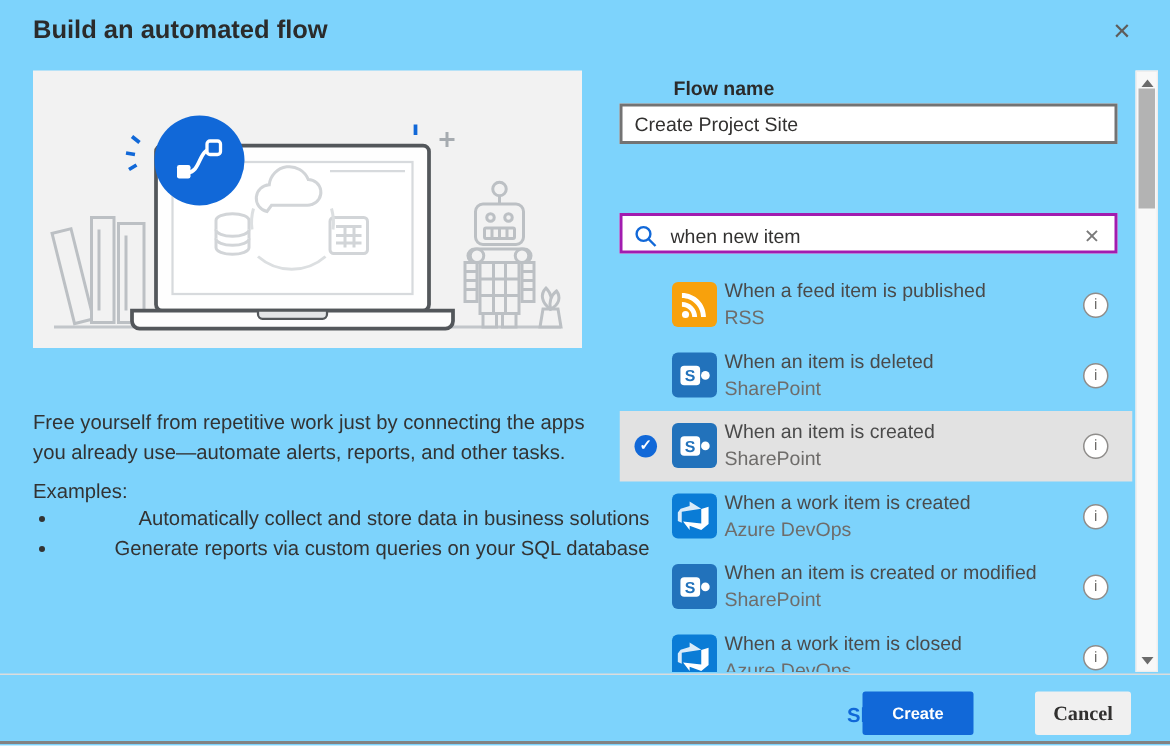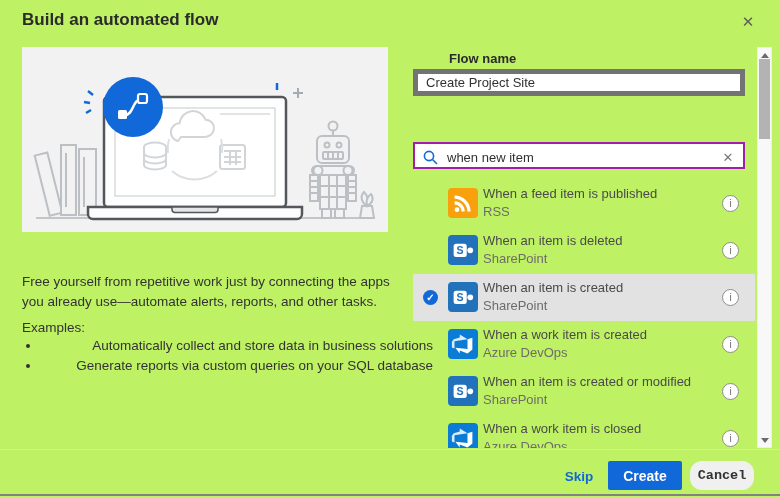--- a/index.html
+++ b/index.html
@@ -1,32 +1,32 @@
 <!DOCTYPE html>
 <html><head>
 <meta charset="utf-8">
 <style>
   html,body{margin:0;padding:0;background:#fff;}
   body{font-family:"Liberation Sans",sans-serif;color:#323130;}
-  .stage{position:relative;width:780px;height:497px;background:#bef264;overflow:hidden;}
+  .stage{position:relative;width:780px;height:497px;background:#7dd3fc;overflow:hidden;}
 
   .dlg-title{position:absolute;left:22px;top:10px;font-size:17px;font-weight:700;color:#2b2b2b;}
   .close-btn{position:absolute;left:736px;top:10px;width:24px;height:24px;border:none;background:none;
     font-size:15px;color:#5f5d5b;cursor:pointer;line-height:24px;text-align:center;padding:0;}
 
   
   .illus{position:absolute;left:22px;top:47px;width:366px;height:185px;background:#f2f2f2;}
   .desc{position:absolute;left:22px;top:272px;width:386px;font-size:13.5px;line-height:20px;color:#333;}
   .examples-label{position:absolute;left:22px;top:320px;font-size:13.5px;color:#333;}
   .examples{position:absolute;left:22px;top:336px;width:392px;margin:0;padding:0 0 0 19px;}
   .examples li{font-size:13.5px;line-height:20px;color:#333;text-align:right;}
   .fld-label{position:absolute;left:413px;font-size:13px;font-weight:700;color:#2b2b2b;padding-left:36px;}
   .lbl-flowname{top:51px;}
   .txt-input{position:absolute;left:413px;width:332px;height:27px;box-sizing:border-box;
-    border:5px solid #737373;background:#fff;font-family:"Liberation Sans",sans-serif;
+    border:2px solid #737373;background:#fff;font-family:"Liberation Sans",sans-serif;
     font-size:13px;color:#323130;padding:0 8px;outline:none;}
   .inp-flowname{top:69px;}
   .lbl-trigger{top:119px;}
   .req{color:#a4262c;font-weight:700;margin-left:3px;}
   .info-ic{display:inline-block;width:15px;height:15px;border:1px solid #8f8d8b;border-radius:50%;
     color:#6d6b69;font-size:10px;font-weight:400;line-height:15px;text-align:center;font-style:normal;
     vertical-align:-3px;background:#fff;cursor:pointer;}
   .lbl-trigger .info-ic{margin-left:8px;}
 
   .searchbox{position:absolute;left:413px;top:142px;width:332px;height:27px;box-sizing:border-box;
@@ -62,24 +62,24 @@
   .sbar .dn{bottom:0;}
   .sbar .up::after{content:"";position:absolute;left:3px;top:5px;border-left:4px solid transparent;
     border-right:4px solid transparent;border-bottom:5px solid #6b6b6b;}
   .sbar .dn::after{content:"";position:absolute;left:3px;top:4px;border-left:4px solid transparent;
     border-right:4px solid transparent;border-top:5px solid #6b6b6b;}
   .sbar .thumb{position:absolute;left:1px;top:11px;width:11px;height:80px;background:#b3b3b3;cursor:grab;}
 
   
   .skip-link{position:absolute;left:556px;top:462px;width:46px;height:28px;border:none;background:none;
     color:#1168d8;font-size:13.5px;font-weight:700;cursor:pointer;font-family:"Liberation Sans",sans-serif;}
-  .create-btn{position:absolute;left:608px;top:461px;width:74px;height:29px;border:none;border-radius:2px;
-    background:#1168d8;color:#fff;font-size:14px;font-weight:700;cursor:pointer;font-family:"Liberation Sans",sans-serif;}
-  .cancel-btn{position:absolute;left:690px;top:461px;width:64px;height:29px;border:none;border-radius:12px;
-    background:#f0f0f0;color:#323130;font-size:13.5px;font-weight:700;cursor:pointer;font-family:Liberation Mono, monospace;}
+  .create-btn{position:absolute;left:575px;top:461px;width:74px;height:29px;border:none;border-radius:2px;
+    background:#1168d8;color:#fff;font-size:11px;font-weight:700;cursor:pointer;font-family:"Liberation Sans",sans-serif;}
+  .cancel-btn{position:absolute;left:690px;top:461px;width:64px;height:29px;border:none;border-radius:2px;
+    background:#f0f0f0;color:#323130;font-size:13.5px;font-weight:700;cursor:pointer;font-family:Liberation Serif, serif;}
 </style>
 </head>
 <body>
 
 <div class="stage">
 
   <div class="dlg-title">Build an automated flow</div>
   <button class="close-btn">✕</button>
 
   <div class="illus">

